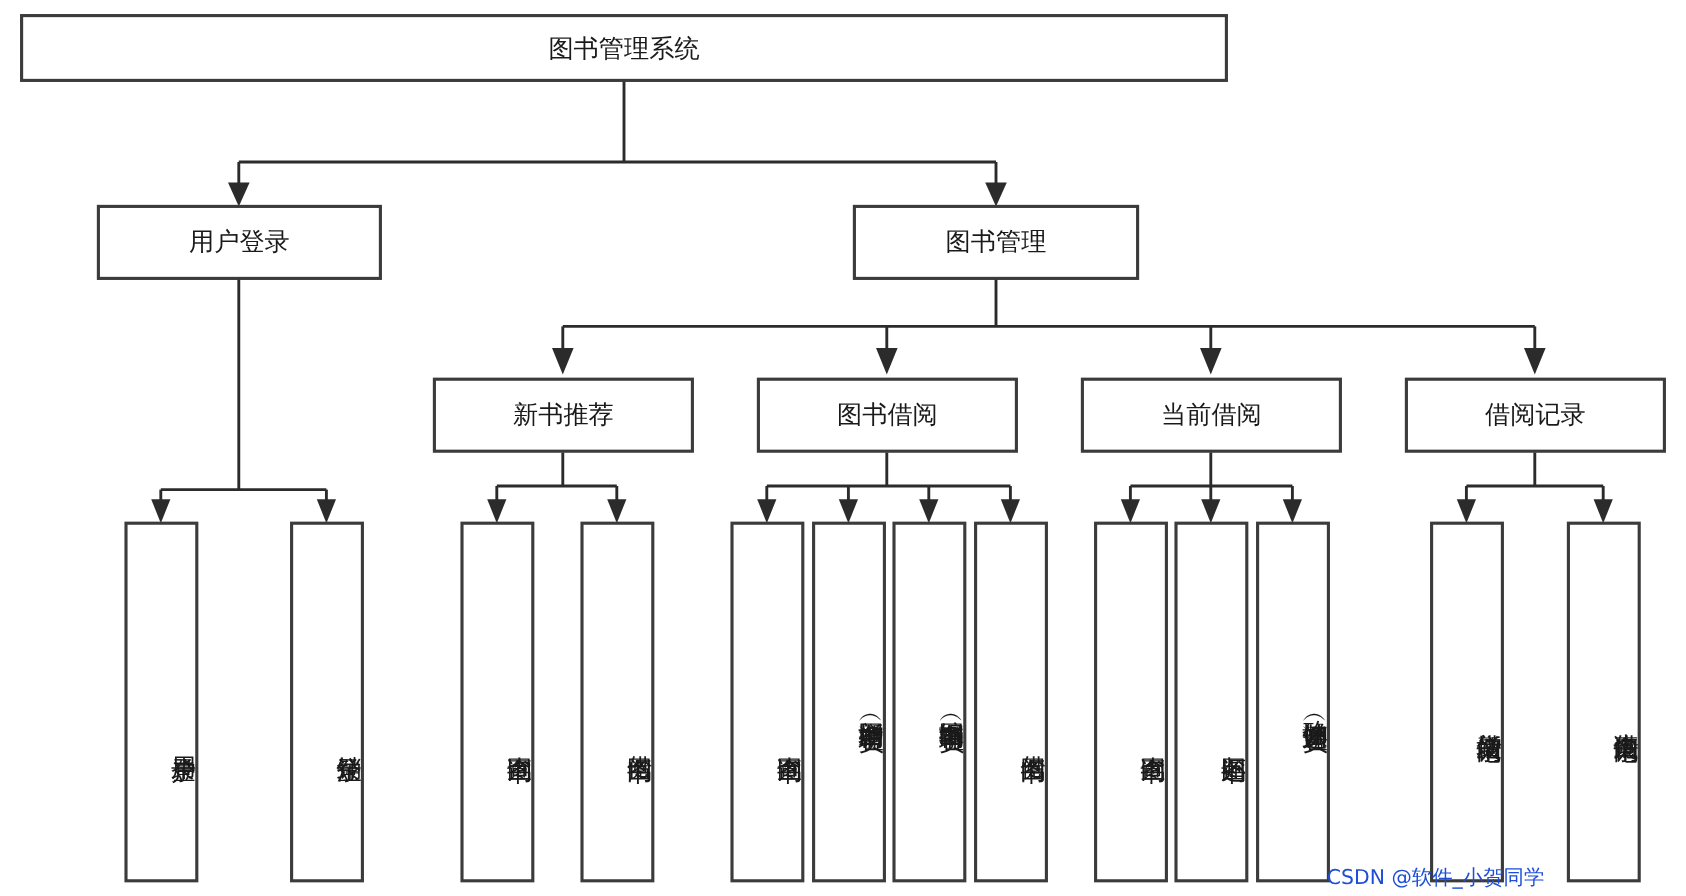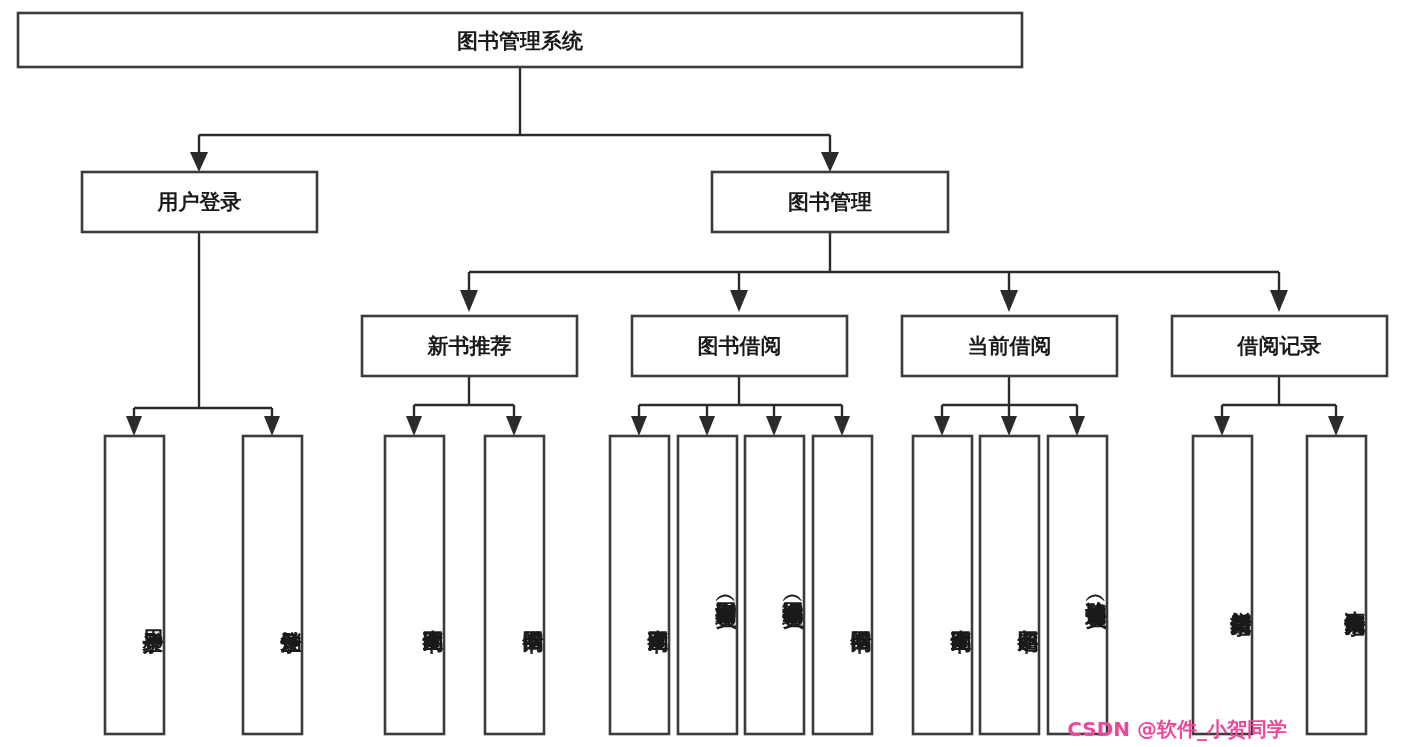--- a/index.html
+++ b/index.html
@@ -11,21 +11,20 @@
     width: 1405px;
     height: 747px;
     font-family: "DejaVu Sans", "Liberation Sans", sans-serif;
     overflow: hidden;
   }
   #diagram-root {
     position: relative;
     width: 1295px;
     height: 747px;
     background: #ffffff;
-    font-weight: bold;
   }
   svg.flow {
     position: absolute;
     top: 0;
     left: 0;
     width: 1405px;
     height: 747px;
   }
   .node-rect {
     fill: #ffffff;
@@ -61,22 +60,22 @@
     color: #1a1a1a;
     letter-spacing: 1px;
     white-space: nowrap;
     pointer-events: none;
   }
   .watermark {
     position: absolute;
     right: 8px;
     bottom: 4px;
     font-family: "DejaVu Sans", "Liberation Sans", sans-serif;
-    font-size: 20px;
-    color: #ec4899;
+    font-size: 17px;
+    color: #1d4ed8;
     white-space: nowrap;
   }
 </style>
 </head>
 <body>
 
 <div id="diagram-root">
 
   <svg class="flow" viewBox="0 0 1405 747" xmlns="http://www.w3.org/2000/svg">
 

